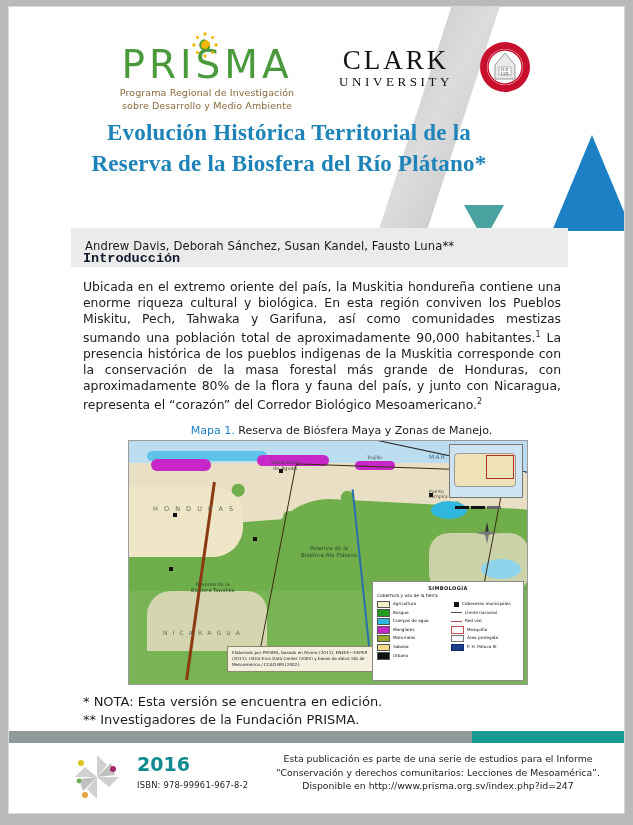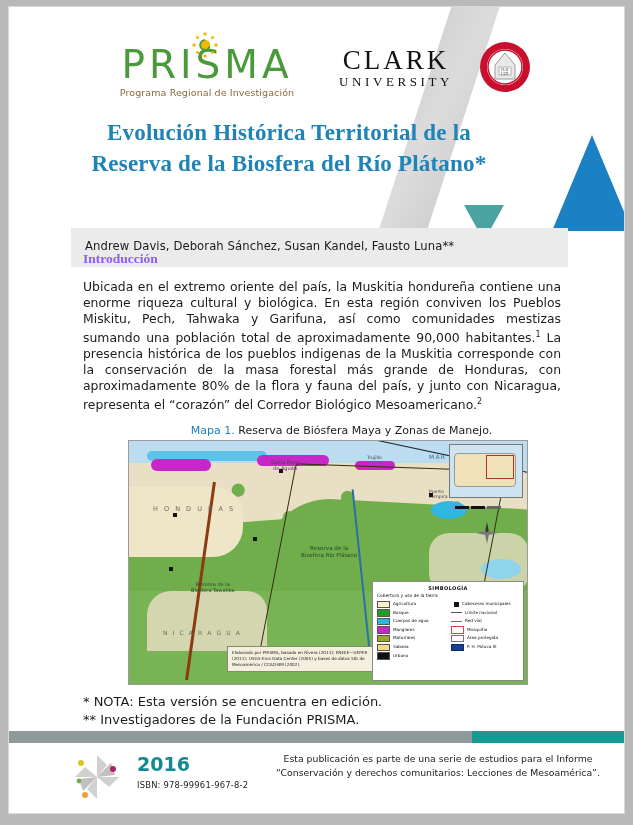--- a/index.html
+++ b/index.html
@@ -147,24 +147,24 @@
     font-family: "DejaVu Sans", sans-serif;
     font-size: 11.6px;
     color: #1a1a1a;
     letter-spacing: 0.1px;
   }
 
   
   .section-head {
     position: absolute;
     left: 74px; top: 244px;
-    font-family: Liberation Serif, serif;
+    font-family: Liberation Mono, monospace;
     font-weight: bold;
     font-size: 13.5px;
-    color: #8b5cf6;
+    color: #0f172a;
   }
   .body-text {
     position: absolute;
     left: 74px; top: 272px;
     width: 478px;
     font-family: "DejaVu Sans", sans-serif;
     font-size: 12.4px;
     line-height: 16px;
     color: #1c1c1c;
     text-align: justify;
@@ -418,20 +418,21 @@
             <circle cx="14" cy="25" r="1.7"></circle>
               <circle cx="6.5" cy="21.5" r="1.6"></circle>
             <circle cx="3" cy="14" r="1.7"></circle>
               <circle cx="6.5" cy="6.5" r="1.6"></circle>
           </g>
           <path d="M14 9.2a4.8 4.8 0 1 0 4.6 6" fill="none" stroke="#4a9a3c" stroke-width="1.8"></path>
         </svg>
       </div>
       <div class="prisma-tag">
         <div>Programa Regional de Investigación</div>
+        <div>sobre Desarrollo y Medio Ambiente</div>
       </div>
     </div>
 
     <div class="clark-logo">
       <div class="clark-text">
         <div class="clark-main">CLARK</div>
         <div class="clark-sub">UNIVERSITY</div>
       </div>
       <svg class="clark-seal" viewBox="0 0 52 52">
         <circle cx="26" cy="26" r="25" fill="#c8102e"></circle>
@@ -614,16 +615,17 @@
       <circle cx="10" cy="12" r="3" fill="#d9c520"></circle>
       <circle cx="42" cy="18" r="3" fill="#a8246a"></circle>
       <circle cx="14" cy="44" r="3" fill="#e8a33d"></circle>
       <circle cx="8" cy="30" r="2.4" fill="#6fae4a"></circle>
     </svg>
     <div class="foot-year">2016</div>
     <div class="foot-isbn">ISBN: 978-99961-967-8-2</div>
     <div class="foot-right">
       <div>Esta publicación es parte de una serie de estudios para el Informe</div>
       <div>“Conservación y derechos comunitarios: Lecciones de Mesoamérica”.</div>
+      <div>Disponible en http://www.prisma.org.sv/index.php?id=247</div>
     </div>
   </div>
 
 </div>
 
 </body></html>

